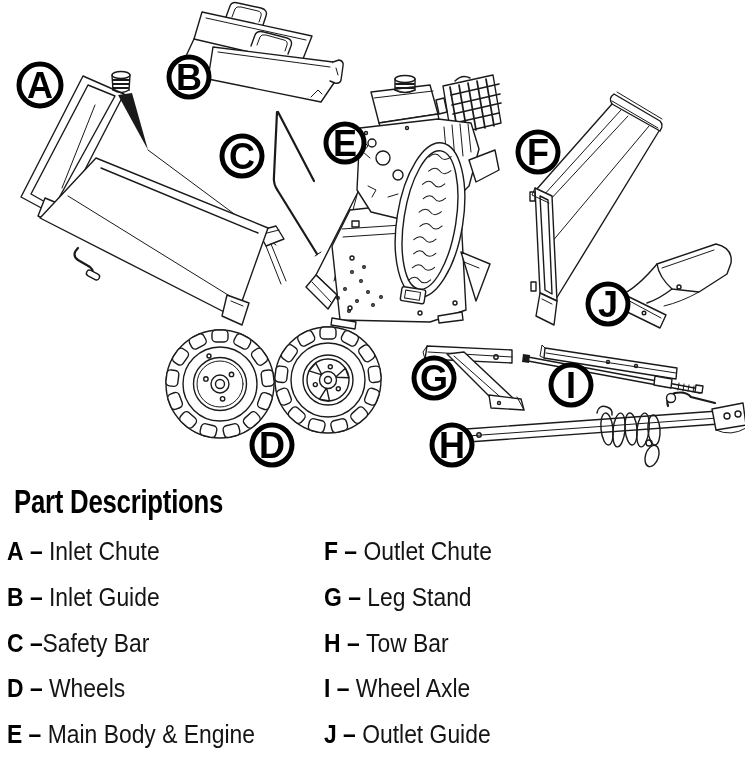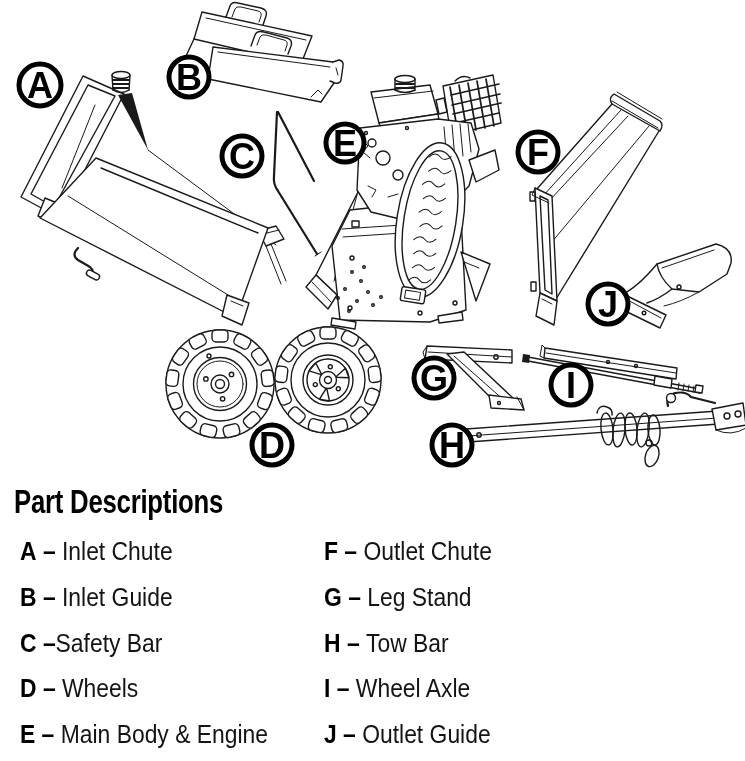--- a/index.html
+++ b/index.html
@@ -10,21 +10,21 @@
   svg.diagram .w{fill:#fff;}
   svg.diagram .dk{fill:#1a1a1a;stroke:none;}
   svg.diagram .t{stroke-width:1;}
   svg.diagram .k2{stroke-width:2.2;}
   svg.diagram .g{stroke-width:1.7;}
   svg.diagram .lbl circle{fill:#fff;stroke:#000;stroke-width:5;}
   svg.diagram .lbl text{fill:#000;stroke:none;font:700 36px "Liberation Sans",sans-serif;text-anchor:middle;}
   .heading{position:absolute;left:14px;top:483px;margin:0;font-size:33px;font-weight:700;
            letter-spacing:-0.3px;white-space:nowrap;transform:scaleX(.78);transform-origin:0 0;}
   .col{position:absolute;top:529px;}
-  .colL{left:20px;}
+  .colL{left:7px;}
   .colR{left:324px;}
   .row{height:45.75px;line-height:45.75px;font-size:26px;white-space:nowrap;
        transform:scaleX(.88);transform-origin:0 50%;}
   .pl{font-weight:700;}
   .pn{font-weight:400;color:#141414;}
 </style>
 </head>
 <body>
 
 <div class="page">

